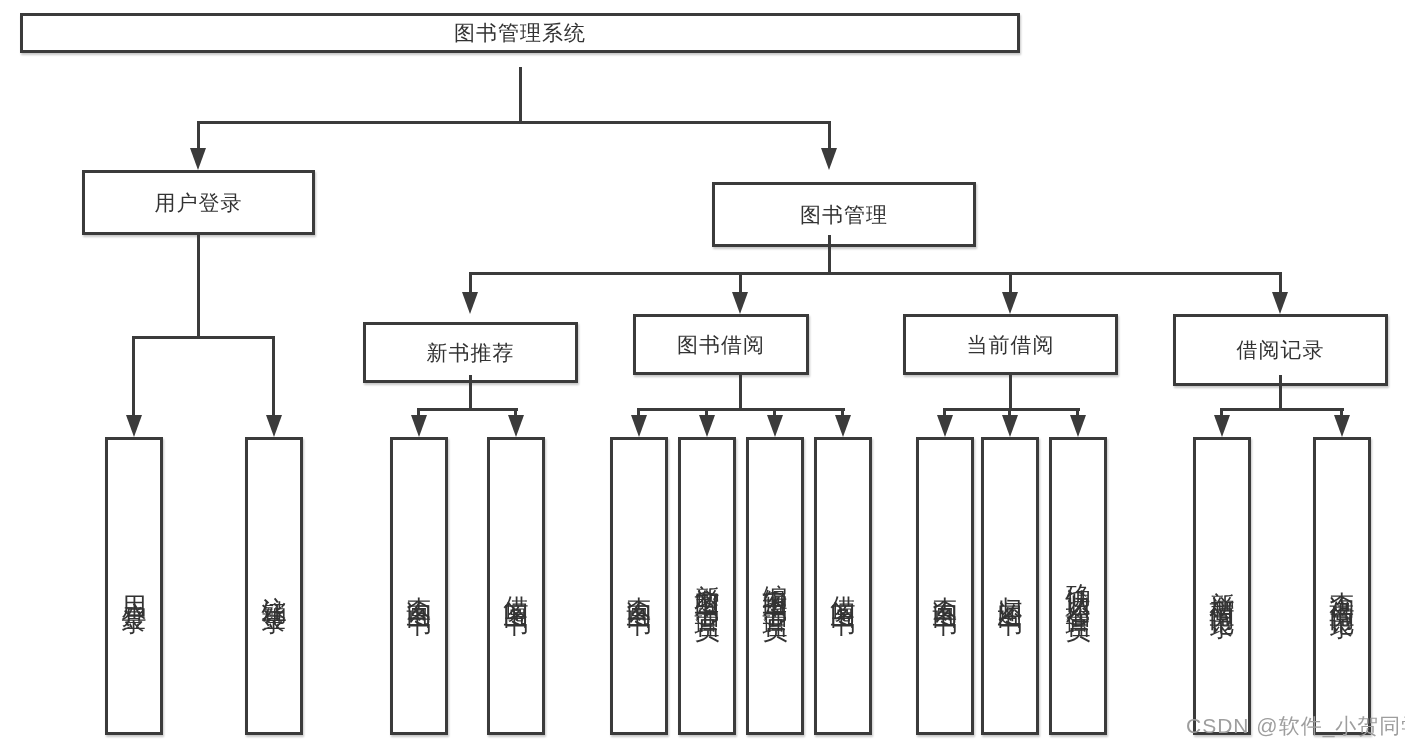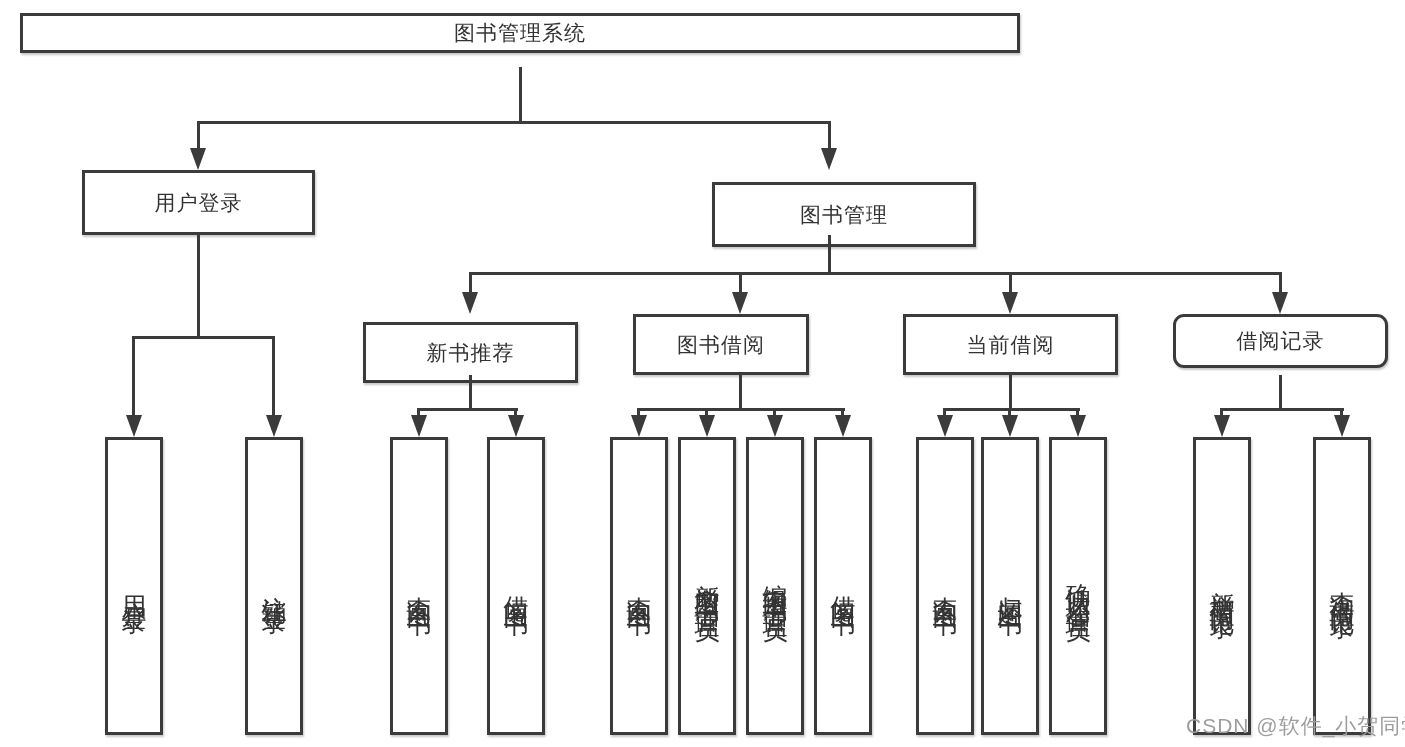--- a/index.html
+++ b/index.html
@@ -84,21 +84,21 @@
 
   <div class="box" style="left:363px; top:314px; width:215px; height:61px;margin-top:8px;">
     <span class="h-label">新书推荐</span>
   </div>
   <div class="box" style="left:633px; top:314px; width:176px; height:61px;">
     <span class="h-label">图书借阅</span>
   </div>
   <div class="box" style="left:903px; top:314px; width:215px; height:61px;font-family:Liberation Serif, serif;">
     <span class="h-label">当前借阅</span>
   </div>
-  <div class="box" style="left:1173px; top:314px; width:215px; height:54px;border-radius:11px;">
+  <div class="box" style="left:1173px; top:314px; width:215px; height:72px;">
     <span class="h-label">借阅记录</span>
   </div>
 
   <div class="box" style="left:105px; top:437px; width:58px; height:298px;">
     <span class="v-label">用户登录</span>
   </div>
   <div class="box" style="left:245px; top:437px; width:58px; height:298px;">
     <span class="v-label">注销登录</span>
   </div>
 

